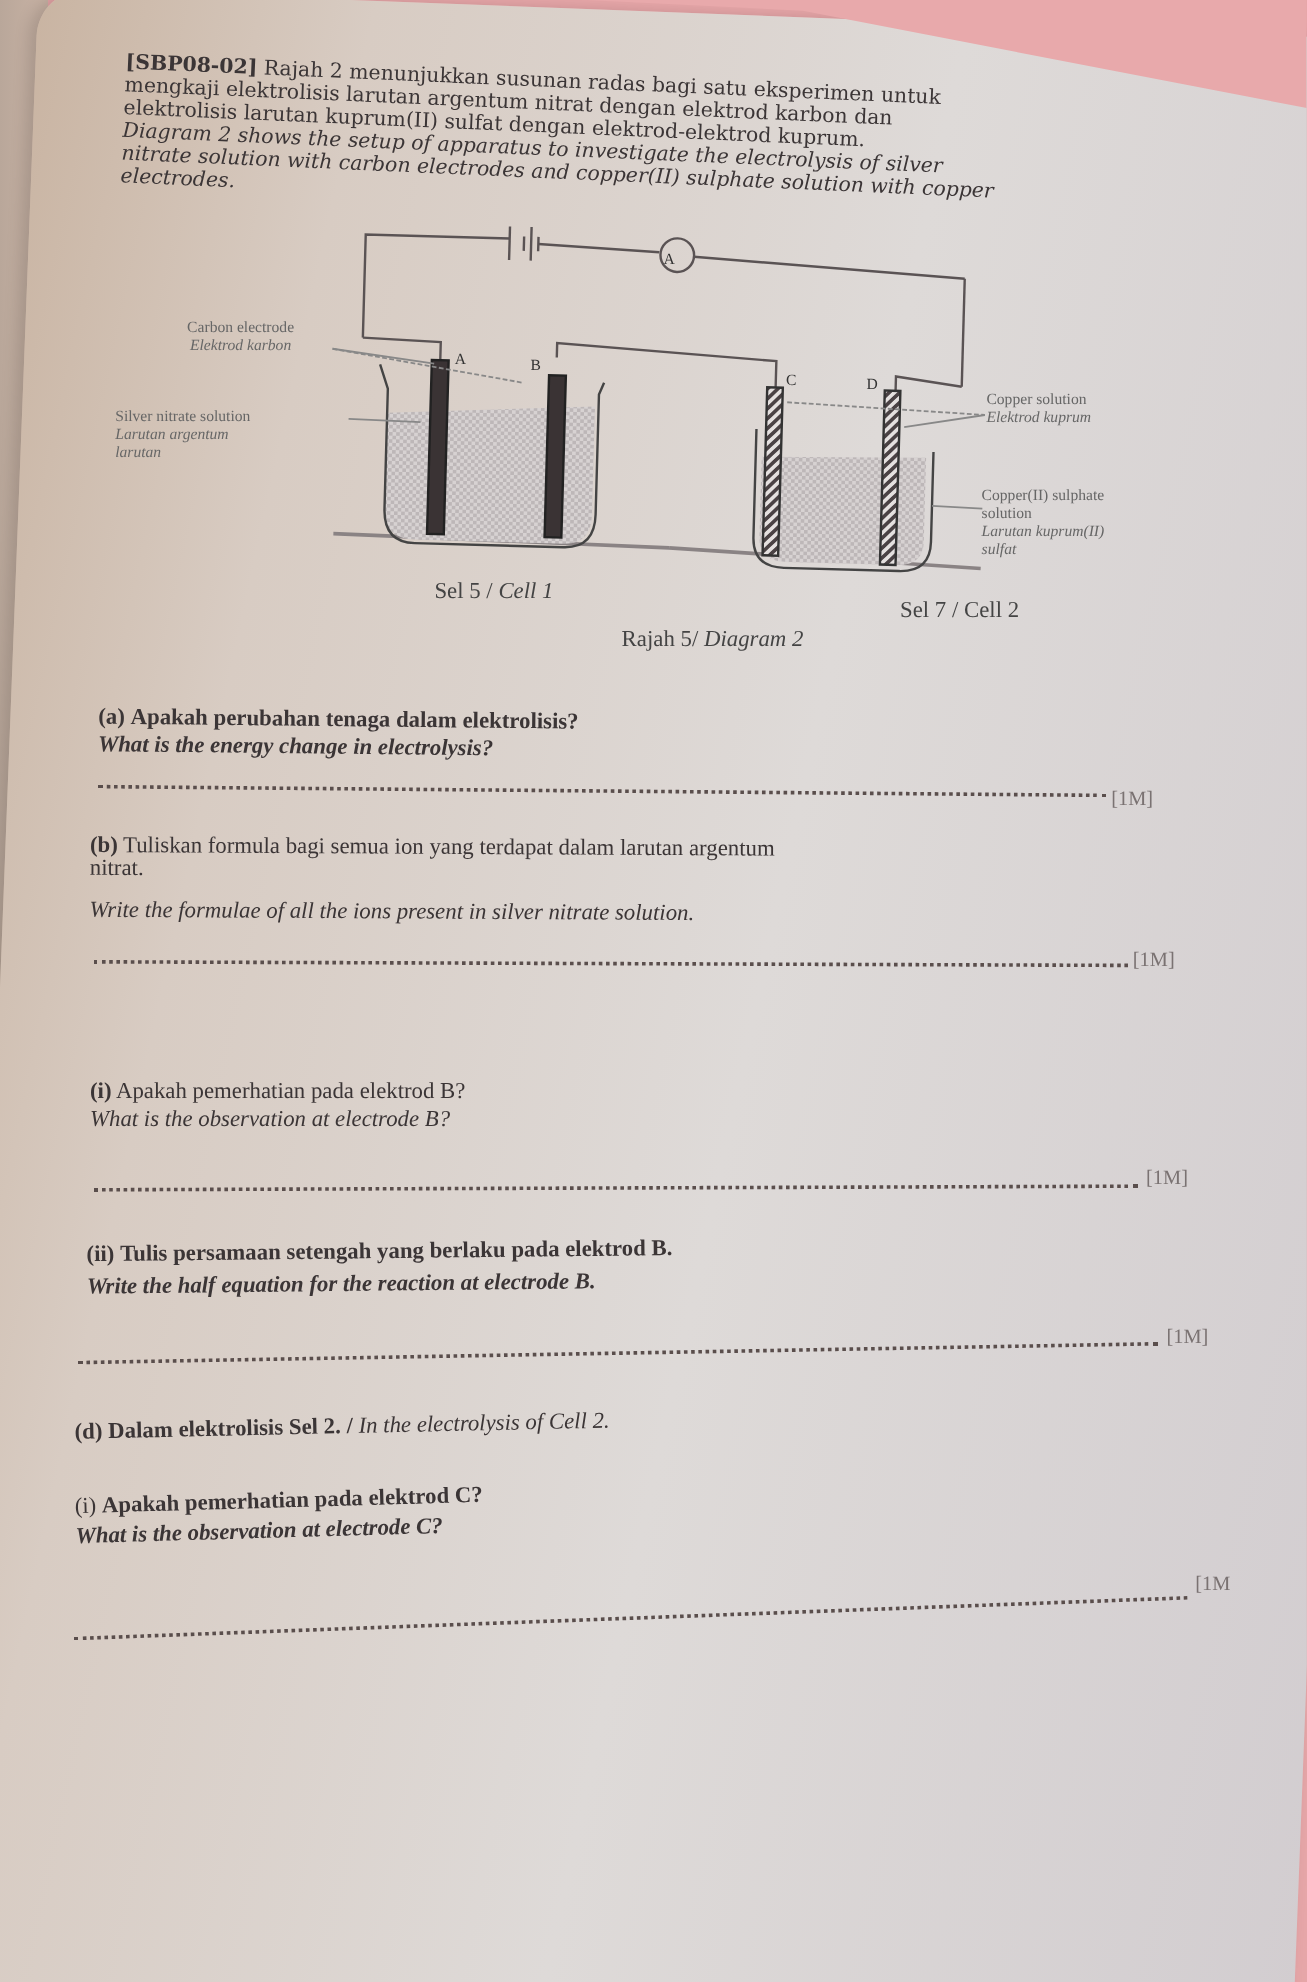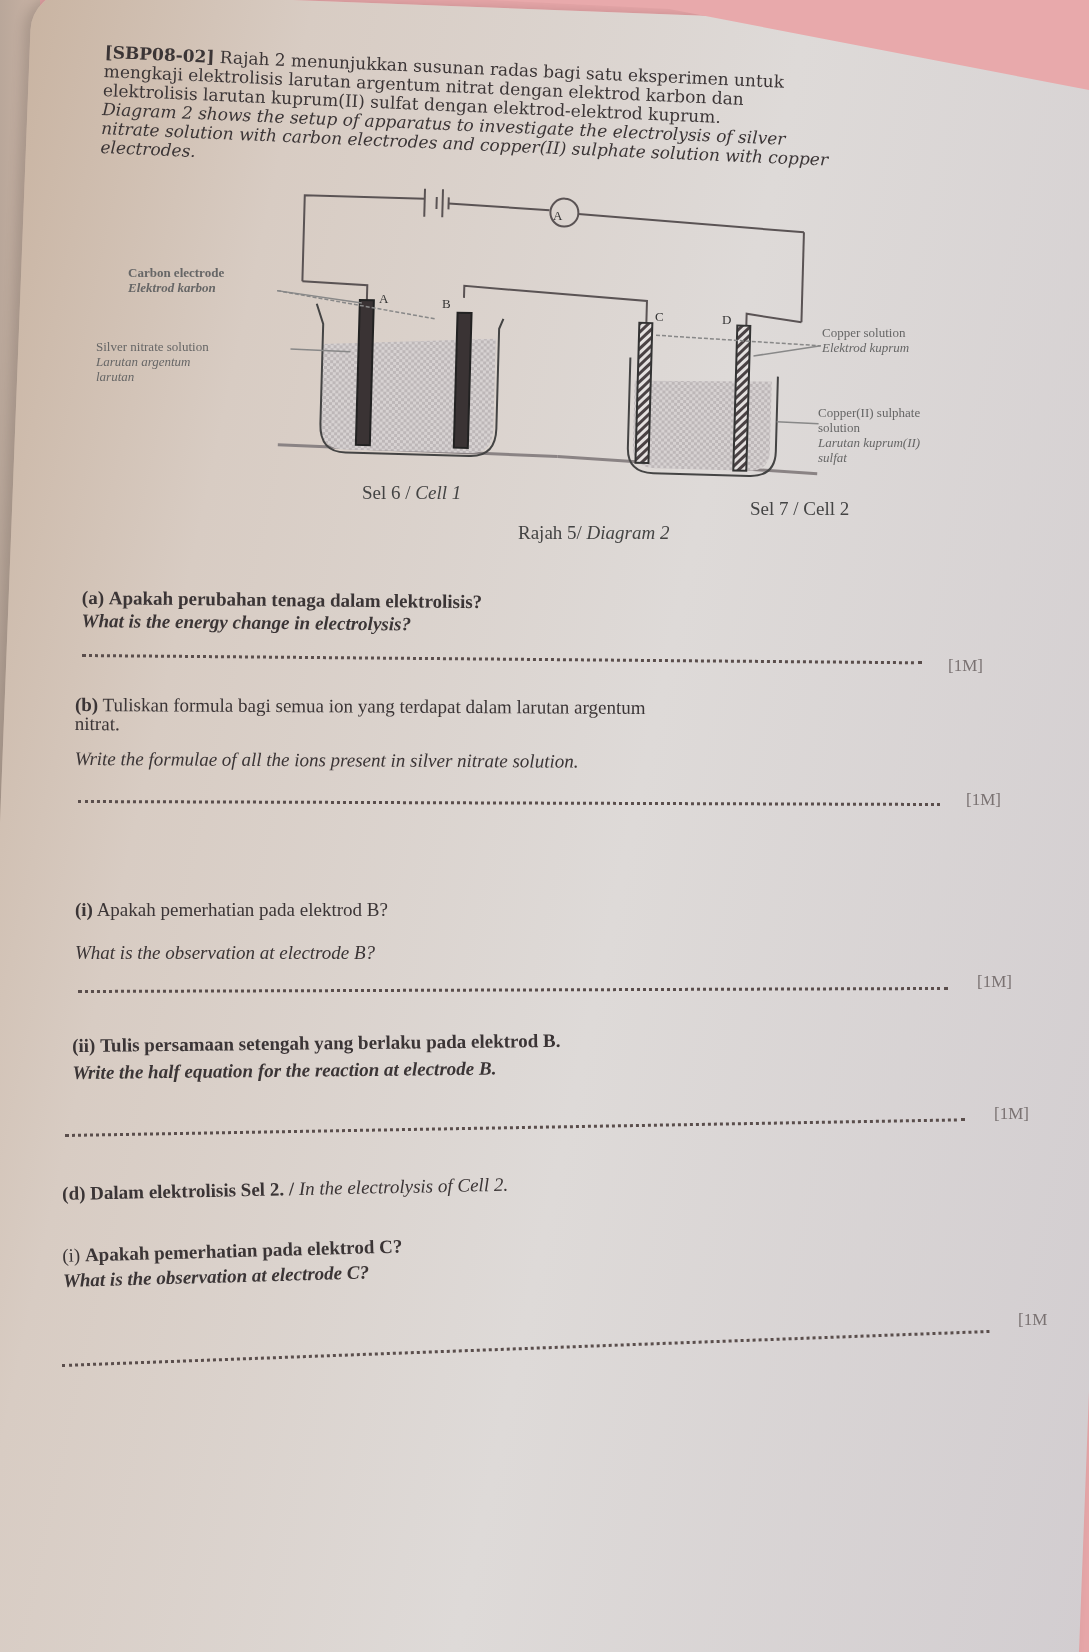--- a/index.html
+++ b/index.html
@@ -39,21 +39,20 @@
     .bold { font-weight: bold; }
     .q { font-size: 19px; font-family: "Liberation Serif", "DejaVu Serif", serif; }
     .q .en { font-style: italic; }
     .ans-line {
       position: absolute; height: 0; border-top: 3px dotted #5a4e4c;
       transform-origin: 0 0;
     }
     .mark {
       position: absolute; font-size: 17px; color: #7a7272;
       font-family: "Liberation Serif", serif;
-      margin-left: 22px;
     }
     .diagram {
       position: absolute; left: 90px; top: 180px; width: 900px; height: 380px;
     }
     .diag-label { position: absolute; font-size: 13px; color: #666; line-height: 1.15; font-family: "Liberation Serif", serif; }
     .diag-label .it { font-style: italic; }
     .cell-label { position: absolute; font-size: 19px; color: #444; font-family: "Liberation Serif", serif; }
     .cell-label .it { font-style: italic; }
     .caption { position: absolute; font-size: 19px; color: #444; font-family: "Liberation Serif", serif; }
     .caption .it { font-style: italic; }
@@ -133,42 +132,42 @@
       </g>
       <g font-family="Liberation Serif, serif" font-size="13" fill="#333">
         <text x="463" y="40">A</text>
         <text x="289" y="123">A</text>
         <text x="352" y="128">B</text>
         <text x="565" y="141">C</text>
         <text x="632" y="144">D</text>
       </g>
     </svg>
 
-    <div class="diag-label" style="left:38px; top:86px; text-align:left; width:145px;font-weight:bold;">
+    <div class="diag-label" style="left:38px; top:86px; text-align:center; width:145px;">
       <div>Carbon electrode</div>
       <div class="it">Elektrod karbon</div>
     </div>
     <div class="diag-label" style="left:6px; top:160px;">
       <div>Silver nitrate solution</div>
       <div class="it">Larutan argentum</div>
       <div class="it">larutan</div>
     </div>
     <div class="diag-label" style="left:732px; top:146px;">
       <div>Copper solution</div>
       <div class="it">Elektrod kuprum</div>
     </div>
     <div class="diag-label" style="left:728px; top:226px;">
       <div>Copper(II) sulphate</div>
       <div>solution</div>
       <div class="it">Larutan kuprum(II)</div>
       <div class="it">sulfat</div>
     </div>
 
     <div class="cell-label" style="left:272px; top:302px;">
-      <span>Sel 6 /</span> <span class="it">Cell 1</span>
+      <span>Sel 5 /</span> <span class="it">Cell 1</span>
     </div>
     <div class="cell-label" style="left:660px; top:318px;">
       <span>Sel 7 /</span> <span>Cell 2</span>
     </div>
     <div class="caption" style="left:428px; top:342px;">
       <span>Rajah 5/</span> <span class="it">Diagram 2</span>
     </div>
   </div>
 
   <div class="para q tilt" style="left:82px; top:588px; transform: rotate(0.6deg);">
@@ -182,21 +181,21 @@
     <div><span class="bold">(b)</span> <span>Tuliskan formula bagi semua ion yang terdapat dalam larutan argentum</span></div>
     <div>nitrat.</div>
     <div class="en" style="margin-top:16px;">Write the formulae of all the ions present in silver nitrate solution.</div>
   </div>
   <div class="ans-line" style="left:78px; top:800px; width:862px; transform: rotate(0.2deg);"></div>
   <div class="mark" style="left:944px; top:790px;">[1M]</div>
 
 
   <div class="para q tilt" style="left:75px; top:900px;">
     <div><span class="bold">(i)</span> <span>Apakah pemerhatian pada elektrod B?</span></div>
-    <div class="en" style="margin-top:24px;">What is the observation at electrode B?</div>
+    <div class="en" style="margin-top:4px;">What is the observation at electrode B?</div>
   </div>
   <div class="ans-line" style="left:78px; top:990px; width:870px; transform: rotate(-0.2deg);"></div>
   <div class="mark" style="left:955px; top:972px;">[1M]</div>
 
   <div class="para q tilt" style="left:72px; top:1036px; transform: rotate(-0.6deg);">
     <div><span class="bold">(ii)</span> <span class="bold">Tulis persamaan setengah yang berlaku pada elektrod B.</span></div>
     <div class="en bold" style="margin-top:8px;">Write the half equation for the reaction at electrode B.</div>
   </div>
   <div class="ans-line" style="left:65px; top:1134px; width:900px; transform: rotate(-1.0deg);"></div>
   <div class="mark" style="left:972px; top:1104px;">[1M]</div>

